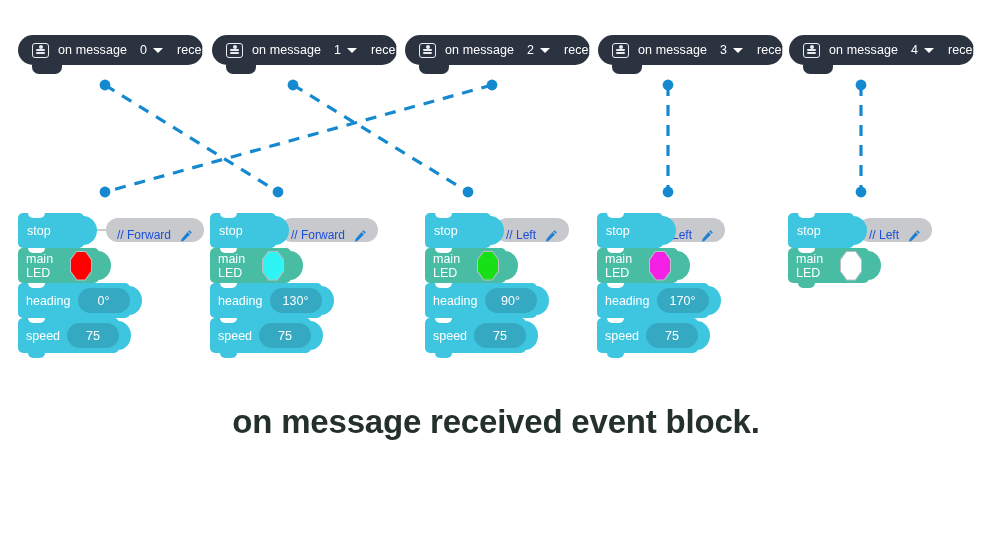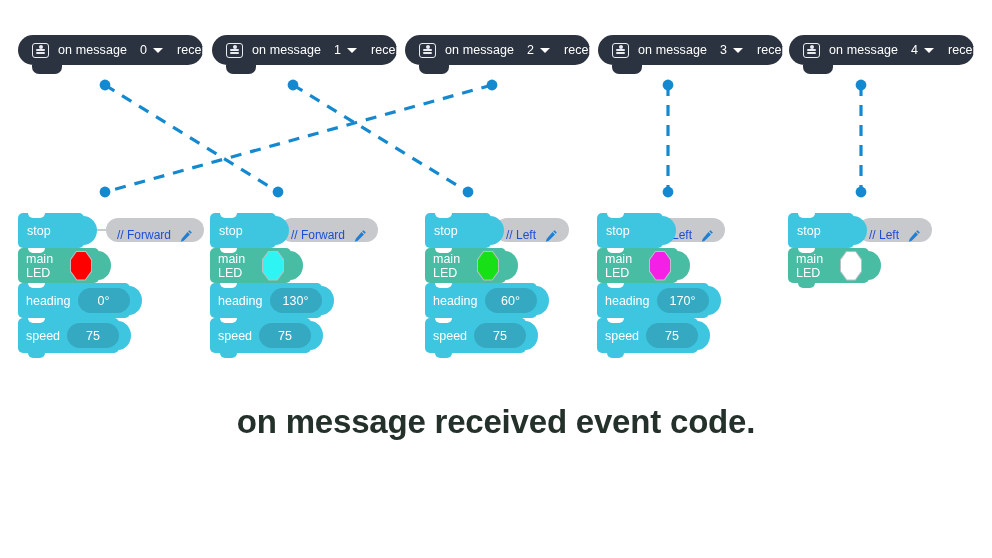--- a/index.html
+++ b/index.html
@@ -306,21 +306,21 @@
             <span class="swatch-wrap">
               <span class="ring"></span>
               <span class="inner" style="background: rgb(23, 224, 23);"></span>
             </span>
           </div>
         </div>
         <div class="row">
           <div class="blk cyan val-blk" style="top: 0px; background: rgb(62, 198, 224);">
             <span class="knob" style="background: rgb(62, 198, 224);"></span>
             <span class="lbl">heading</span>
-            <span class="pill" style="background: rgb(53, 169, 194);">60°</span>
+            <span class="pill" style="background: rgb(53, 169, 194);">90°</span>
           </div>
         </div>
         <div class="row">
           <div class="blk cyan bump val-blk" style="top: 0px; background: rgb(62, 198, 224);">
             <span class="knob" style="background: rgb(62, 198, 224);"></span>
             <span class="lbl">speed</span>
             <span class="pill" style="background: rgb(53, 169, 194);">75</span>
           </div>
         </div>
       </div>
@@ -388,16 +388,16 @@
             <span class="swatch-wrap">
               <span class="ring"></span>
               <span class="inner" style="background: rgb(255, 255, 255);"></span>
             </span>
           </div>
         </div>
       </div>
     </div>
 
   <div class="caption" id="caption" style="top:400px;">
-    <div class="l2"><span>on message received event code</span><span>.</span></div>
+    <div class="l2"><span>on message received event block</span><span>.</span></div>
   </div>
 
 </div>
 
 </body></html>

